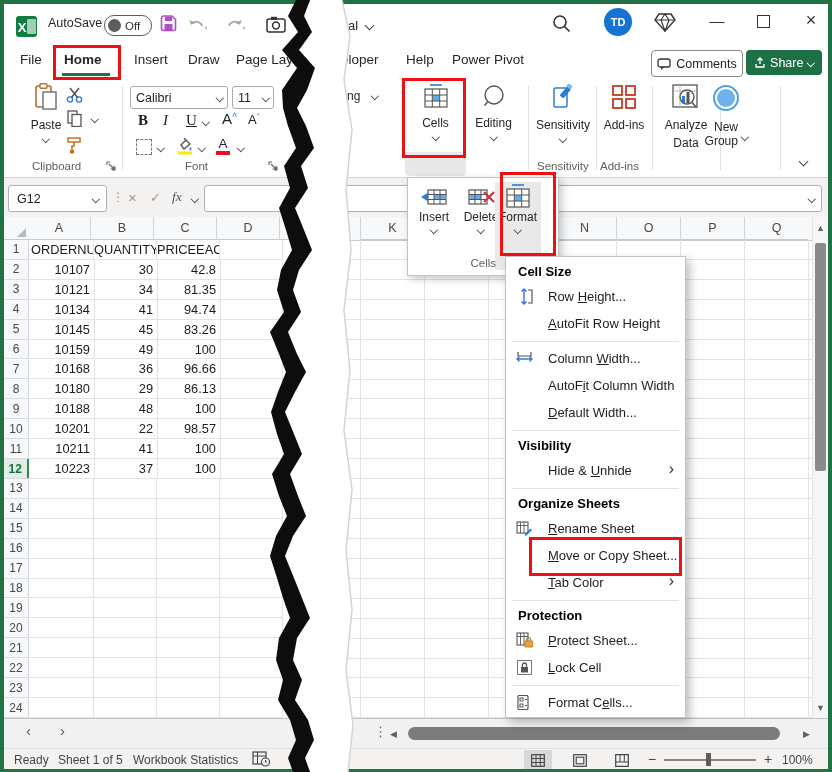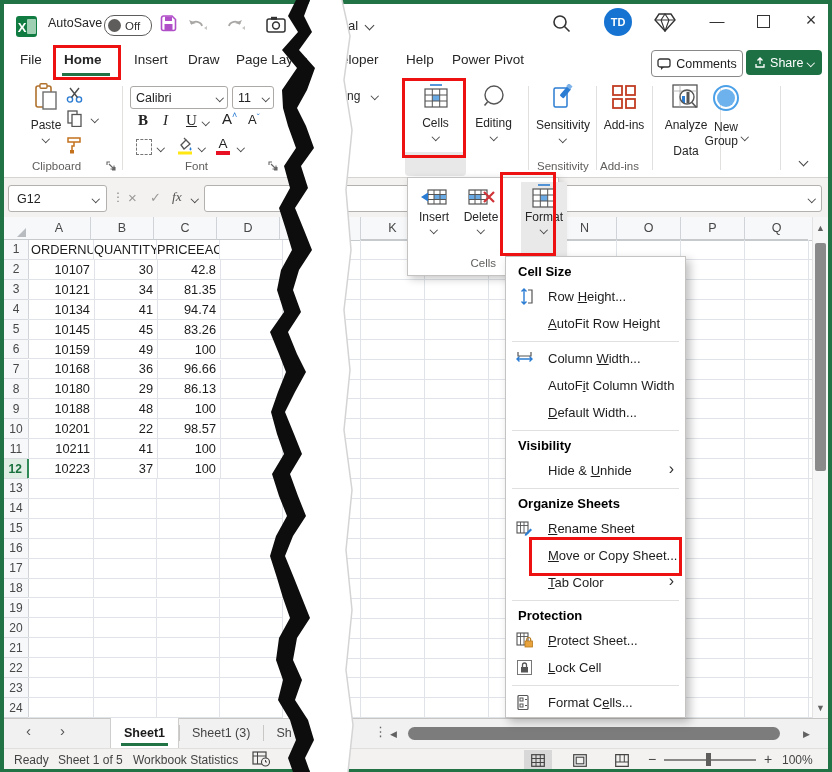--- a/index.html
+++ b/index.html
@@ -259,21 +259,21 @@
   <div class="rbtn" style="left:658px;top:84px;width:56px;">
     <svg width="28" height="26">
       <rect x="1" y="1" width="24" height="22" fill="#fff" stroke="#555" stroke-width="1.3"></rect>
       <path d="M1 7 H25 M8 1 V23" stroke="#aaa" stroke-width="0.8"></path>
       <rect x="10" y="12" width="3" height="7" fill="#2b7cd3"></rect>
       <rect x="14.5" y="8" width="3" height="11" fill="#555"></rect>
       <circle cx="15" cy="13" r="7" fill="none" stroke="#555" stroke-width="1.4"></circle>
       <line x1="20" y1="18.5" x2="24.5" y2="23.5" stroke="#555" stroke-width="1.6"></line>
     </svg>
     <span class="lbl">Analyze</span>
-    <span class="lbl" style="margin-top:12px;">Data</span>
+    <span class="lbl" style="margin-top:4px;">Data</span>
   </div>
   <div class="vsep" style="left:720px;"></div>
 
   <div class="rbtn" style="left:700px;top:84px;width:52px;">
     <svg width="28" height="28">
       <circle cx="14" cy="14" r="12" fill="none" stroke="#4ba0e8" stroke-width="2"></circle>
       <circle cx="14" cy="14" r="9" fill="#6db2ec"></circle>
     </svg>
     <span class="lbl">New</span>
     <span class="lbl" style="margin-top:0;display:flex;">
@@ -466,21 +466,21 @@
     <div class="pbtn" style="left:50px;">
       <svg width="28" height="22" style="margin-top:4px;">
         <rect x="2" y="4" width="18" height="14" fill="#fff" stroke="#555" stroke-width="1.2"></rect>
         <rect x="2" y="8.5" width="12" height="5" fill="#6aaae4"></rect>
         <path d="M8 4 V18 M14 4 V18 M2 8.5 H20 M2 13.5 H20" stroke="#555" stroke-width="1"></path>
         <path d="M17 6 L27 16 M27 6 L17 16" stroke="#d13438" stroke-width="2.2"></path>
       </svg>
       <span class="lbl">Delete</span>
       <span class="chev sm" style="margin-top:3px;"></span>
     </div>
-    <div class="pbtn" style="left:113px;background:#e9e9e9;height:88px;">
+    <div class="pbtn" style="left:87px;background:#e9e9e9;height:88px;">
       <svg width="26" height="24" style="margin-top:2px;">
         <line x1="7" y1="1" x2="19" y2="1" stroke="#2b7cd3" stroke-width="1.6"></line>
         <rect x="2" y="5" width="22" height="18" fill="#fff" stroke="#555" stroke-width="1.2"></rect>
         <rect x="9.3" y="11" width="7.4" height="6" fill="#6aaae4"></rect>
         <path d="M9.3 5 V23 M16.7 5 V23 M2 11 H24 M2 17 H24" stroke="#555" stroke-width="1"></path>
       </svg>
       <span class="lbl">Format</span>
       <span class="chev sm" style="margin-top:3px;"></span>
     </div>
     <div class="abs" style="left:0;top:79px;width:88px;text-align:right;font-size:11.5px;color:#605e5c;">Cells</div>
@@ -562,34 +562,20 @@
             <rect x="4" y="10" width="3" height="3" fill="none" stroke="#555" stroke-width="1"></rect>
             <path d="M9 5.5 h2 M9 11.5 h2" stroke="#555" stroke-width="1"></path>
           </svg></span>
         <span>Format C<span class="u">e</span>lls...</span>
       </div>
     </div>
 
   <div class="abs" style="left:0;top:718px;width:832px;height:30px;background:#f1f1f1;border-top:1px solid #c8c6c4;box-sizing:border-box;"></div>
   <div class="abs" style="left:26px;top:722px;color:#555;font-size:15px;">‹</div>
   <div class="abs" style="left:60px;top:722px;color:#555;font-size:15px;">›</div>
-  <div class="abs" id="sheet-tabs" style="left:110px;top:718px;height:30px;display:flex;">
-      <div style="position: relative; height: 30px; display: flex; align-items: center; padding: 0px 13px; font-size: 12.5px; background: rgb(255, 255, 255); font-weight: bold; color: rgb(26, 26, 26); border-left: 1px solid rgb(208, 206, 204); border-right: 1px solid rgb(208, 206, 204);">
-        <span>Sheet1</span>
-        <div style="position: absolute; left: 10px; right: 10px; bottom: 2px; height: 3px; background: rgb(33, 115, 70);"></div>
-      </div>
-      <div style="position: relative; height: 30px; display: flex; align-items: center; padding: 0px 13px; font-size: 12.5px; color: rgb(68, 68, 68);">
-        <span>Sheet1 (3)</span>
-        <div style="position: absolute; left: 0px; top: 7px; width: 1px; height: 16px; background: rgb(201, 199, 197);"></div>
-      </div>
-      <div style="position: relative; height: 30px; display: flex; align-items: center; padding: 0px 13px; font-size: 12.5px; color: rgb(68, 68, 68);">
-        <span>Sh</span>
-        <div style="position: absolute; left: 0px; top: 7px; width: 1px; height: 16px; background: rgb(201, 199, 197);"></div>
-      </div>
-    </div>
 
   <div class="abs" style="left:374px;top:724px;color:#666;font-size:13px;">⋮</div>
   <div class="abs" style="left:390px;top:725px;width:420px;height:18px;">
     <span class="arrowglyph" style="position:absolute;left:0;top:4px;">◀</span>
     <div style="position:absolute;left:18px;top:2px;width:372px;height:13px;background:#7c7c7c;border-radius:7px;"></div>
     <span class="arrowglyph" style="position:absolute;right:0;top:4px;">▶</span>
   </div>
 
   <div class="abs" style="left:0;top:748px;width:832px;height:24px;background:#f3f2f1;border-top:1px solid #e1dfdd;box-sizing:border-box;"></div>
   <div class="abs" style="left:14px;top:753px;font-size:12px;color:#444;">Ready</div>

